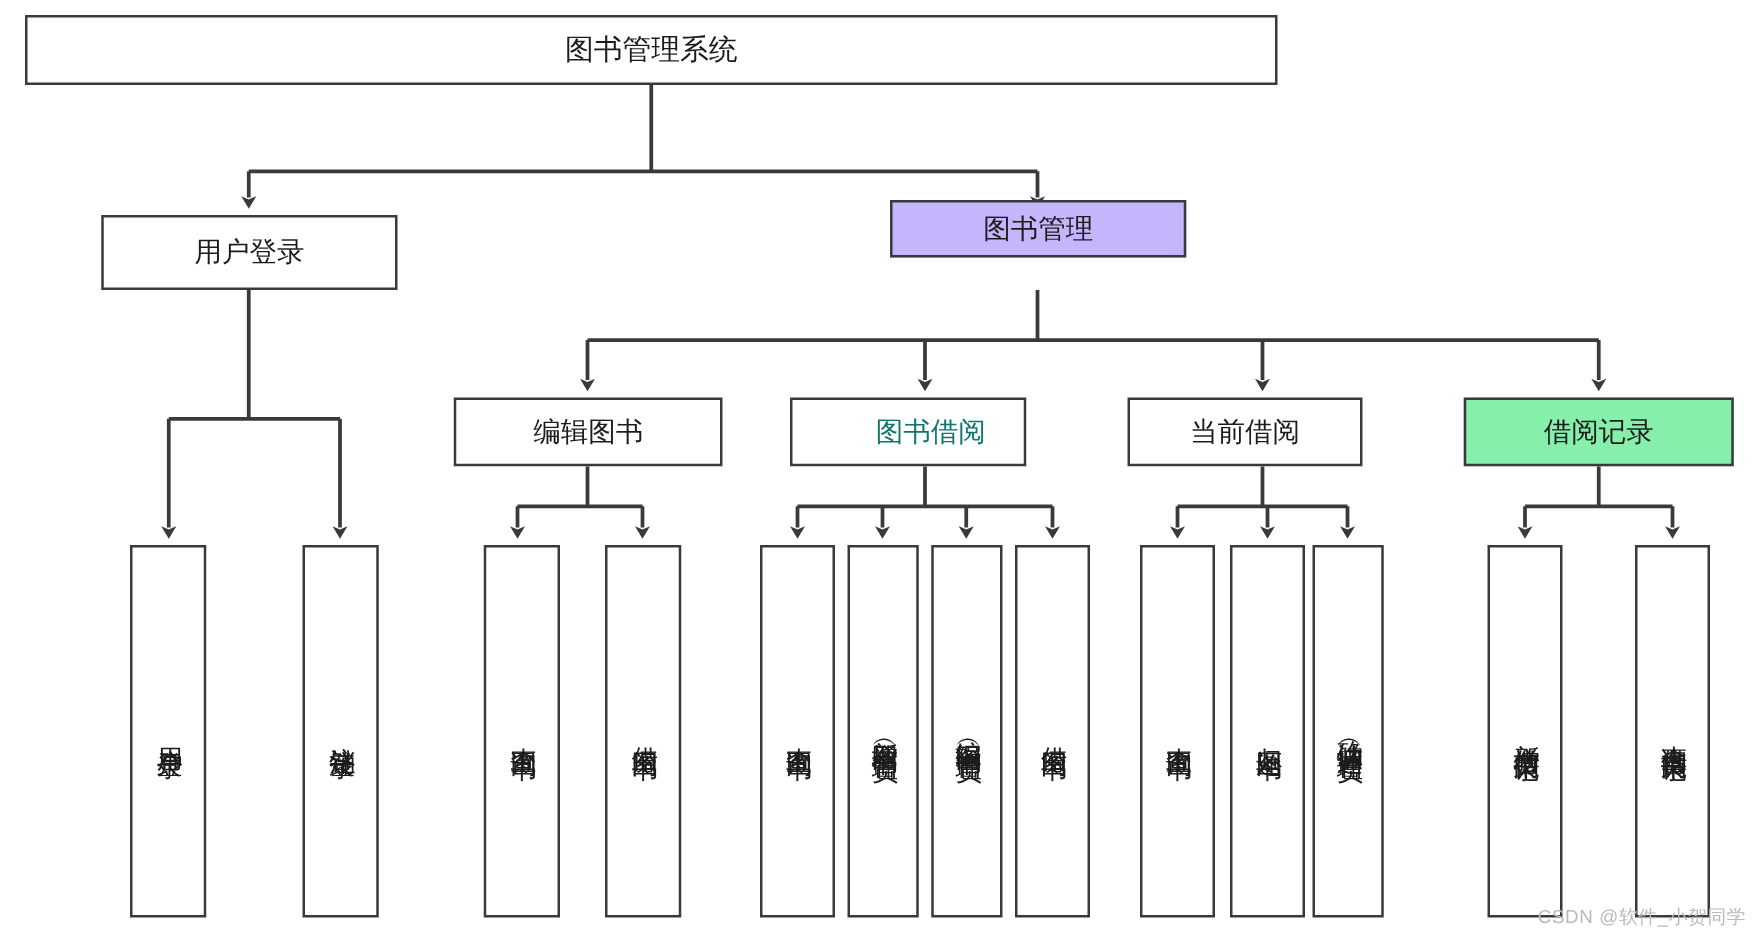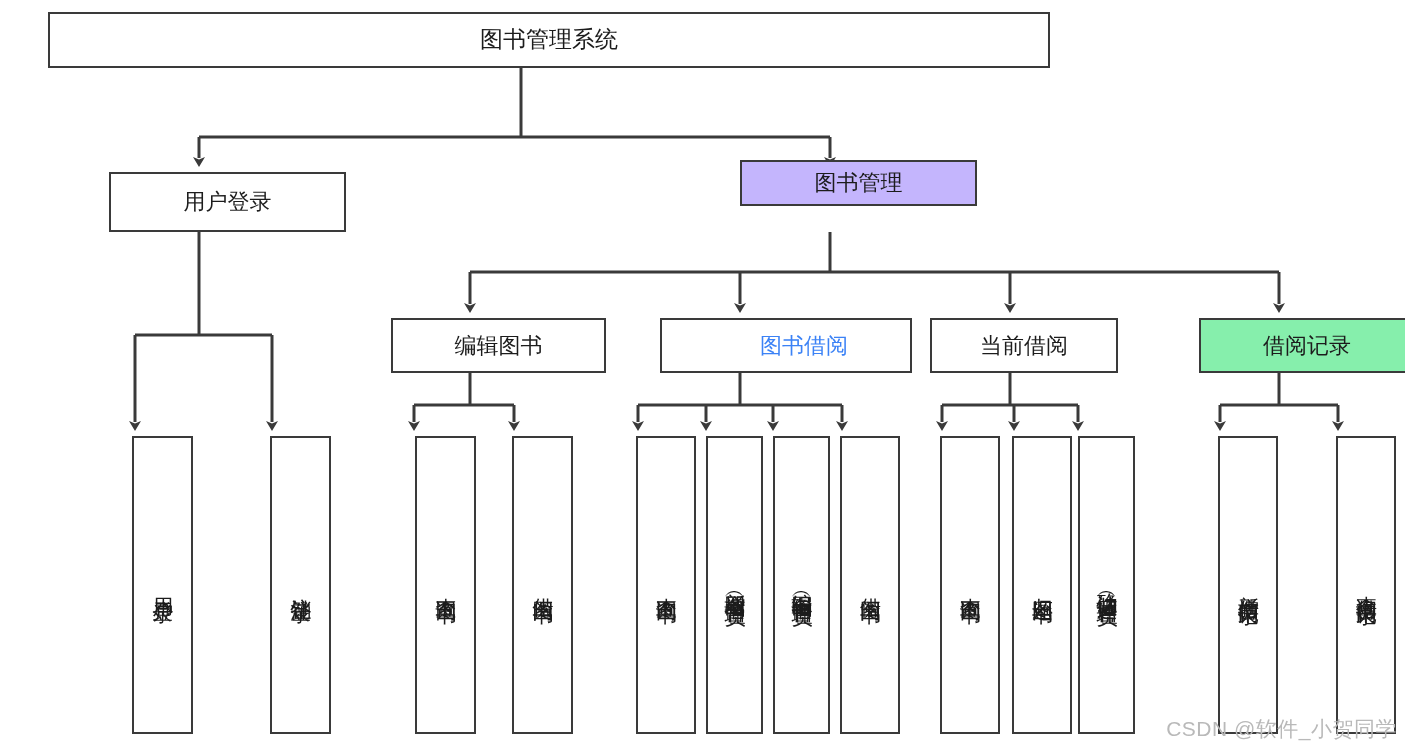--- a/index.html
+++ b/index.html
@@ -29,21 +29,20 @@
     position: absolute;
     box-sizing: border-box;
     border: 2px solid #000000;
     background: #ffffff;
     display: flex;
     align-items: center;
     justify-content: center;
     color: #1c1c1c;
     line-height: 1.18;
     text-align: right;
-    margin-left: 28px;
   }
   .node.h {
     font-size: 22px;
   }
   .node.root {
     font-size: 23px;
   }
   .node.v {
     writing-mode: vertical-rl;
     text-orientation: upright;
@@ -53,21 +52,21 @@
   }
   .node.v .vtxt {
     writing-mode: vertical-rl;
     text-orientation: upright;
     white-space: nowrap;
   }
   .watermark {
     position: absolute;
     right: 8px;
     bottom: 4px;
-    font-size: 21px;
+    font-size: 15px;
     color: #b9b9b9;
     white-space: nowrap;
     letter-spacing: 0.5px;
   }
 </style>
 </head>
 <body>
 
 <div id="canvas" style="background: rgb(255, 255, 255);">
 
@@ -120,21 +119,21 @@
       <path d="M1338,405 L1338,422" marker-end="url(#arrow)"></path>
     </g>
   </svg>
 
   <div class="node root" id="n-root" style="left: 20px; top: 12px; width: 1002px; height: 56px; border-color: rgb(58, 58, 58); color: rgb(28, 28, 28); background: rgb(255, 255, 255);">图书管理系统</div>
 
   <div class="node h" id="n-l1-0" style="left: 81px; top: 172px; width: 237px; height: 60px; border-color: rgb(58, 58, 58); color: rgb(28, 28, 28); background: rgb(255, 255, 255);">用户登录</div>
   <div class="node h" id="n-l1-1" style="left: 712px; top: 160px; width: 237px; height: 46px; border-color: rgb(58, 58, 58); color: rgb(28, 28, 28); background: #c4b5fd;">图书管理</div>
 
   <div class="node h" id="n-l2-0" style="left: 363px; top: 318px; width: 215px; height: 55px; border-color: rgb(58, 58, 58); color: rgb(28, 28, 28); background: rgb(255, 255, 255);">编辑图书</div>
-  <div class="node h" id="n-l2-1" style="left: 632px; top: 318px; width: 252px; height: 55px; border-color: rgb(58, 58, 58); color: #3b82f6; background: rgb(255, 255, 255); padding-left: 36px;">图书借阅</div>
+  <div class="node h" id="n-l2-1" style="left: 632px; top: 318px; width: 189px; height: 55px; border-color: rgb(58, 58, 58); color: #0f766e; background: rgb(255, 255, 255); padding-left: 36px;">图书借阅</div>
   <div class="node h" id="n-l2-2" style="left: 902px; top: 318px; width: 188px; height: 55px; border-color: rgb(58, 58, 58); color: rgb(28, 28, 28); background: rgb(255, 255, 255);">当前借阅</div>
   <div class="node h" id="n-l2-3" style="left: 1171px; top: 318px; width: 216px; height: 55px; border-color: rgb(58, 58, 58); color: rgb(28, 28, 28); background: #86efac;">借阅记录</div>
 
   <div class="node v" id="n-lf-0" style="left: 104px; top: 436px; width: 61px; height: 298px; border-color: rgb(58, 58, 58); color: rgb(28, 28, 28); background: rgb(255, 255, 255);">
       <span class="vtxt">用户登录</span>
     </div>
   <div class="node v" id="n-lf-1" style="left: 242px; top: 436px; width: 61px; height: 298px; border-color: rgb(58, 58, 58); color: rgb(28, 28, 28); background: rgb(255, 255, 255);">
       <span class="vtxt">注销登录</span>
     </div>
   <div class="node v" id="n-lf-2" style="left: 387px; top: 436px; width: 61px; height: 298px; border-color: rgb(58, 58, 58); color: rgb(28, 28, 28); background: rgb(255, 255, 255);">

